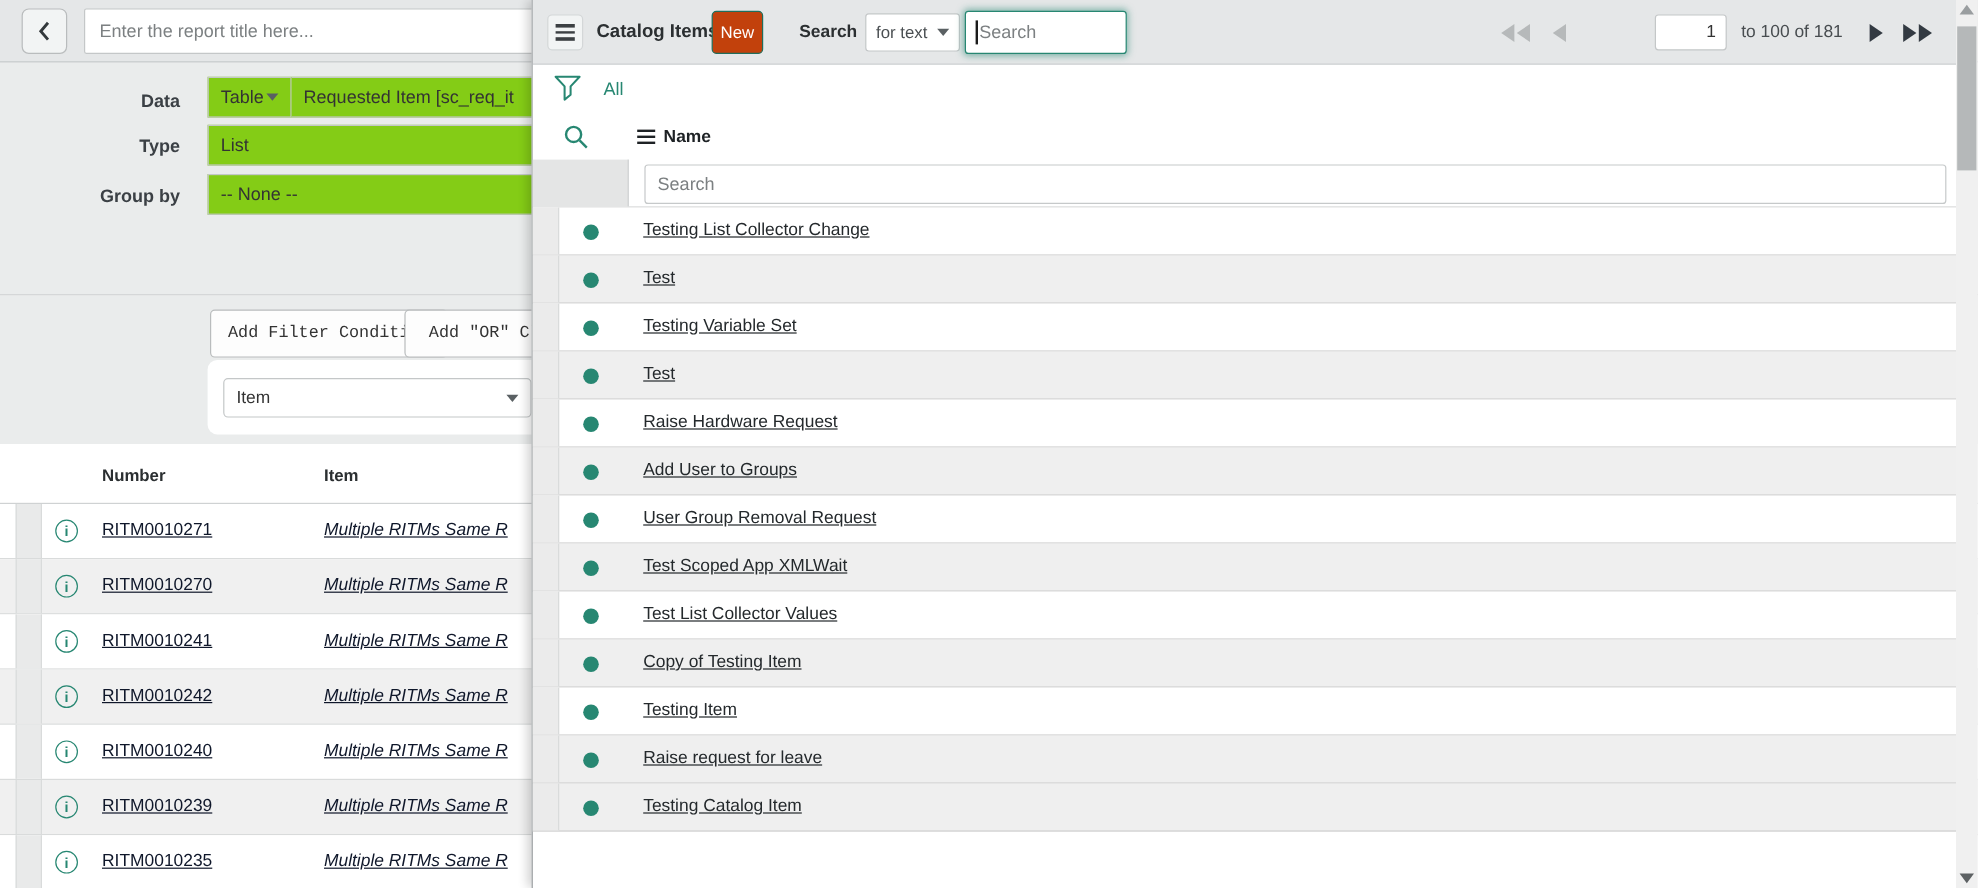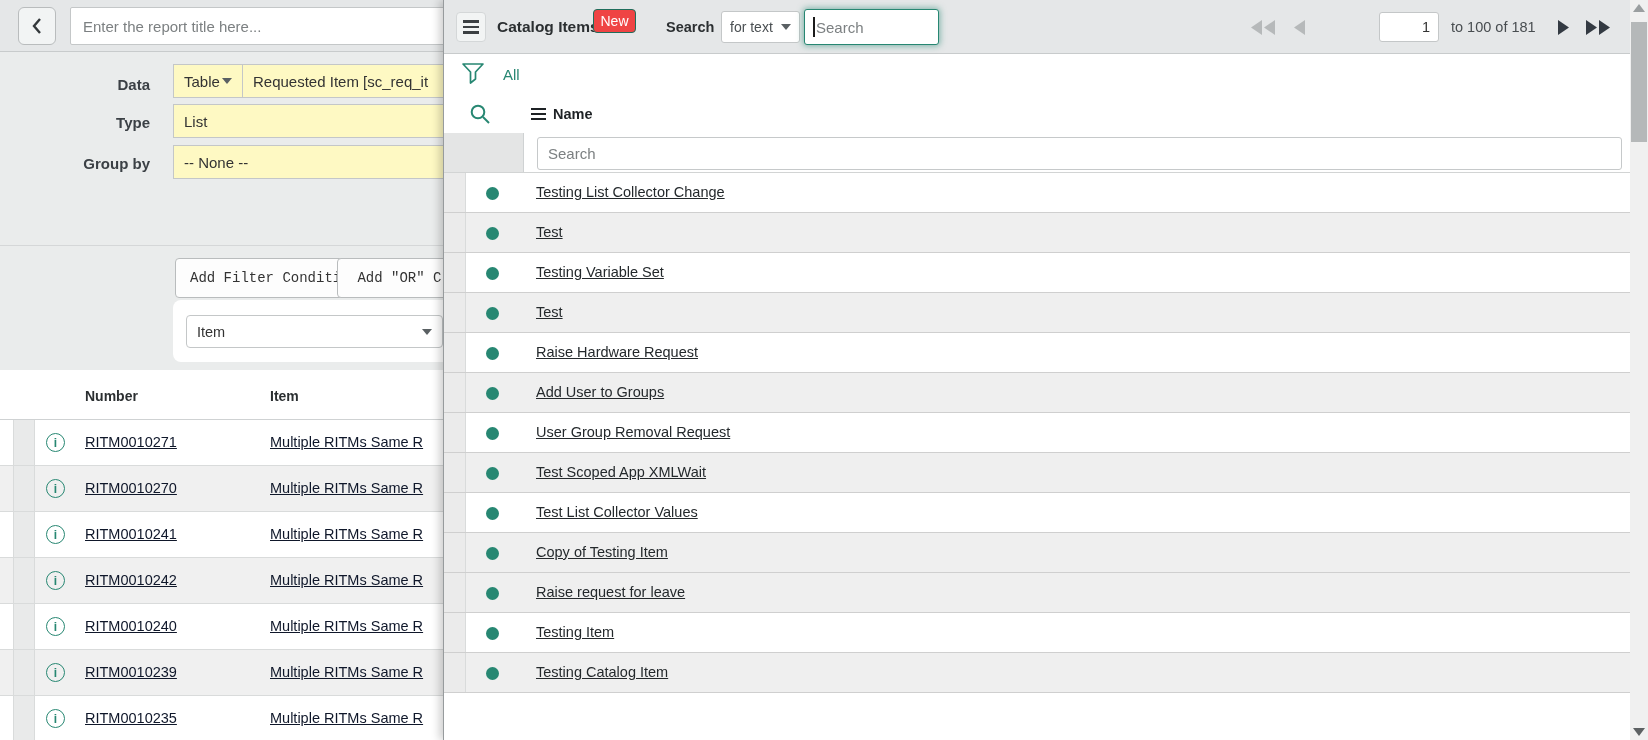--- a/index.html
+++ b/index.html
@@ -14,21 +14,21 @@
   .back-btn { position:absolute; left:18px; top:7px; width:38px; height:38px;
               background:#f2f4f4; border:1px solid #b9bcbd; border-radius:6px;
               display:flex; align-items:center; justify-content:center; cursor:pointer; }
   .title-input { position:absolute; left:70px; top:7px; width:500px; height:38px;
                  border:1px solid #c4c7c8; border-radius:2px; background:#fff;
                  padding:0 12px; font-size:15px; color:#333;
                  font-family:"Liberation Sans",sans-serif; }
   .title-input::placeholder { color:#7c8082; }
 
   .flabel { position:absolute; width:150px; text-align:right; font-size:15px; color:#3b4045;font-weight:bold; }
-  .fbox { position:absolute; height:34px; background:#fef9c3; border:1px solid #c4c7c8;
+  .fbox { position:absolute; height:34px; background:#84cc16; border:1px solid #c4c7c8;
           font-size:15px; color:#333; display:flex; align-items:center;
           padding:0 10px; white-space:nowrap; overflow:hidden; }
   .caret { width:0; height:0; border-left:5px solid transparent; border-right:5px solid transparent;
            border-top:6px solid #5a6063; margin-left:auto; flex:0 0 auto; }
   .lp-divider { position:absolute; left:0; top:245px; width:100%; height:1px; background:#d5d7d8; }
 
   .btn { position:absolute; height:40px; background:#fdfdfd; border:1px solid #b9bcbd;
          border-radius:4px; font-size:14px; color:#333; padding:0 14px;
          font-family:Liberation Mono, monospace; white-space:nowrap; cursor:pointer; }
   .cond-card { position:absolute; left:173px; top:300px; width:290px; height:62px;
@@ -45,35 +45,35 @@
   .lp-row.alt { background:#f0f0f0; }
   .lp-gutter { position:absolute; left:13px; top:0; width:22px; height:100%;
                background:#e9eaea; border-left:1px solid #d9dbdb; border-right:1px solid #d9dbdb; }
   .info-ic { position:absolute; left:46px; top:13px; width:19px; height:19px;
              border:1.3px solid #278772; border-radius:50%; color:#278772;
              font-size:12px; font-weight:bold; display:flex; align-items:center;
              justify-content:center; cursor:pointer; }
   .lp-link { position:absolute; top:14px; font-size:14.5px; color:#0f172a;
              text-decoration:underline; white-space:nowrap; cursor:pointer; }
   .lp-num { left:85px; }
-  .lp-item { left:270px; }
+  .lp-item { left:270px;font-style:italic; }
 
   
   .panel { position:absolute; left:443px; top:0; width:1187px; height:740px; background:#fff;
            border-left:1px solid #979b9d; box-shadow:-4px 0 8px rgba(0,0,0,.18); z-index:10; }
   .p-header { position:absolute; left:0; top:0; width:100%; height:54px;
               background:#e5e7e8; border-bottom:1px solid #c8cbcc; }
   .ham { position:absolute; left:12px; top:12px; width:30px; height:30px; background:#f2f4f4;
          border:1px solid #d4d7d8; border-radius:4px; display:flex; flex-direction:column;
          justify-content:center; align-items:center; gap:3px; cursor:pointer; }
   .ham i { display:block; width:16px; height:2.4px; background:#3c4043; }
   .p-title { position:absolute; left:53px; top:0; height:54px; display:flex; align-items:center;
              font-size:15.5px; font-weight:bold; color:#2b2f31; }
-  .new-btn { position:absolute; left:149px; top:9px; width:43px; height:24px;
-             background:#ef4444; border:1px solid #1f6e5c; border-radius:4px; color:#fff;
+  .new-btn { position:absolute; left:149px; top:9px; width:43px; height:36px;
+             background:#c2410c; border:1px solid #1f6e5c; border-radius:4px; color:#fff;
              font-size:14px; font-family:"Liberation Sans",sans-serif; cursor:pointer; }
   .srch-lbl { position:absolute; left:222px; top:0; height:54px; display:flex; align-items:center;
               font-size:14.5px; font-weight:bold; color:#2b2f31; }
   .scope-select { position:absolute; left:277px; top:11px; width:79px; height:32px; background:#fff;
                   border:1px solid #c4c7c8; border-radius:3px; font-size:14px; color:#4a4f52;
                   display:flex; align-items:center; padding:0 8px; cursor:pointer;text-align:center; }
   .g-search { position:absolute; left:360px; top:9px; width:135px; height:36px; }
   .g-search input { width:100%; height:100%; border:1.5px solid #278772; border-radius:3px;
                     box-shadow:0 0 6px 1px rgba(39,135,114,.55); padding:0 10px 0 11px;
                     font-size:15px; color:#333; font-family:"Liberation Sans",sans-serif; }
@@ -345,29 +345,29 @@
         <div class="cat-row">
           <div class="cat-gutter"></div>
           <span class="dot"></span>
           <a class="cat-link">Test List Collector Values</a>
         </div>
         <div class="cat-row alt">
           <div class="cat-gutter"></div>
           <span class="dot"></span>
           <a class="cat-link">Copy of Testing Item</a>
         </div>
+        <div class="cat-row">
+          <div class="cat-gutter"></div>
+          <span class="dot"></span>
+          <a class="cat-link">Testing Item</a>
+        </div>
         <div class="cat-row alt">
           <div class="cat-gutter"></div>
           <span class="dot"></span>
           <a class="cat-link">Raise request for leave</a>
-        </div>
-        <div class="cat-row">
-          <div class="cat-gutter"></div>
-          <span class="dot"></span>
-          <a class="cat-link">Testing Item</a>
         </div>
         <div class="cat-row alt">
           <div class="cat-gutter"></div>
           <span class="dot"></span>
           <a class="cat-link">Testing Catalog Item</a>
         </div>
       </div>
   </div>
 
   <div class="sbar">

